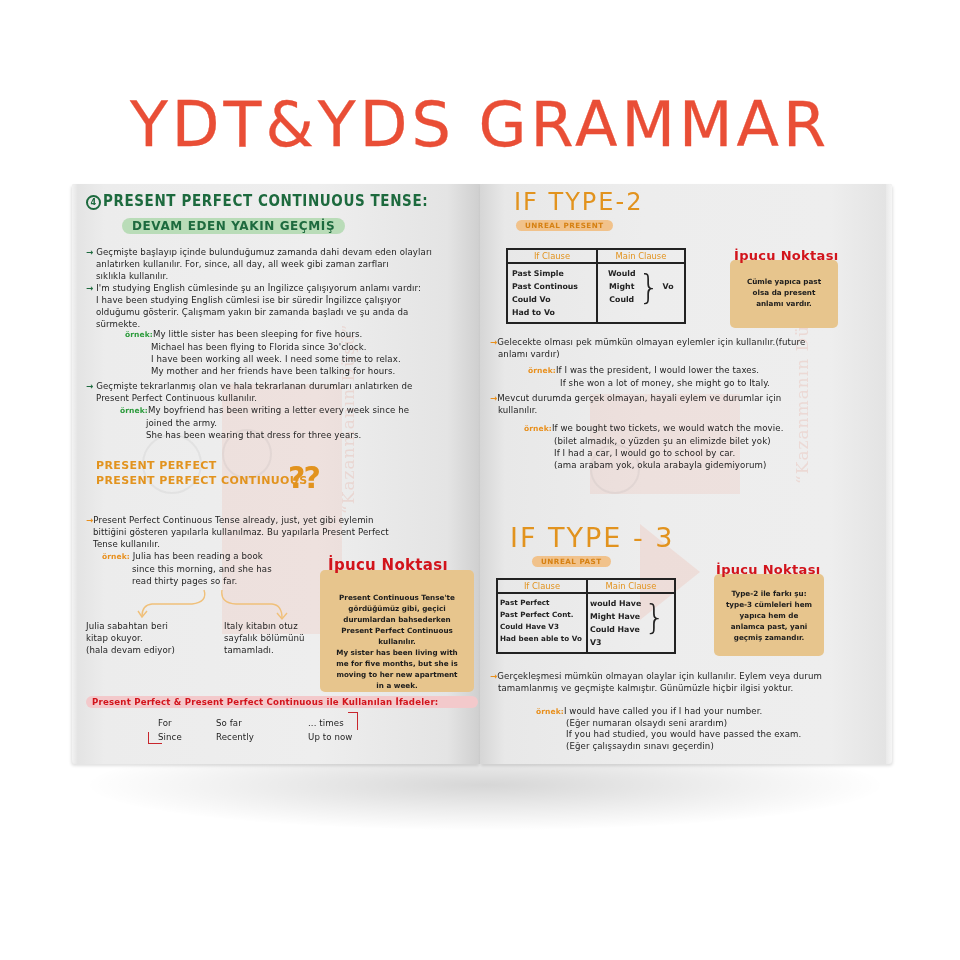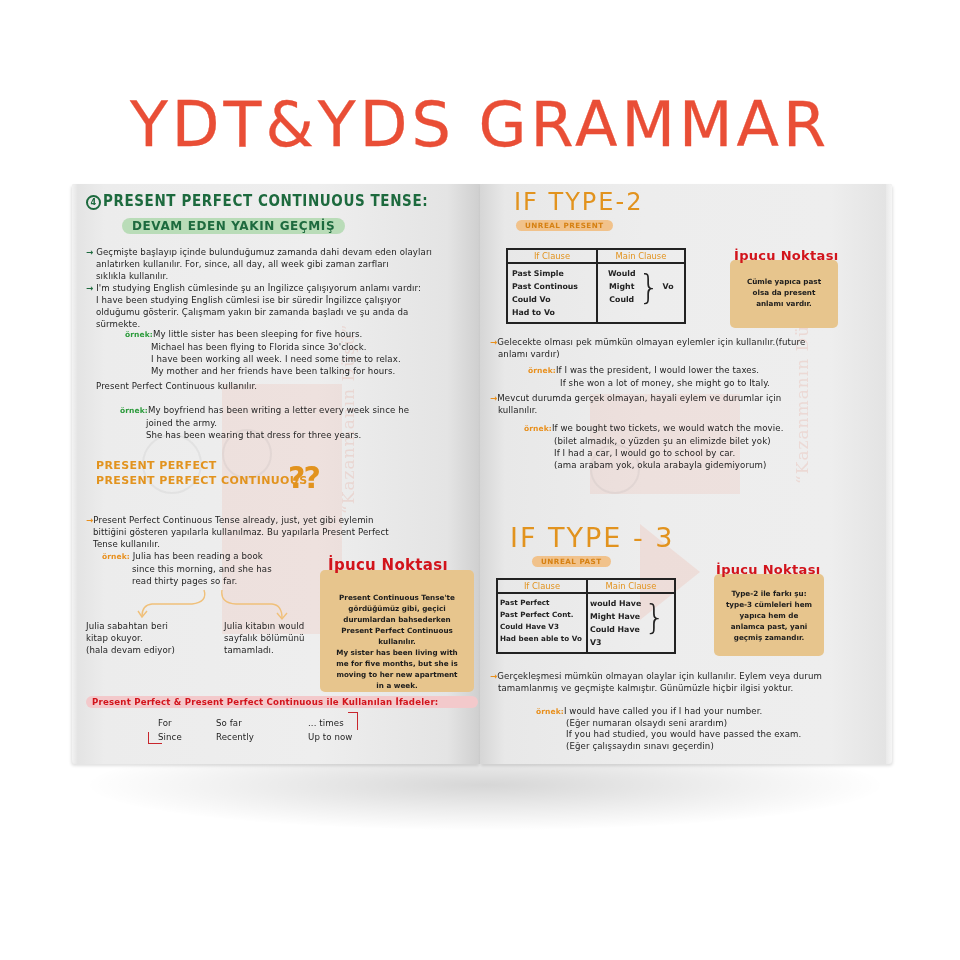--- a/index.html
+++ b/index.html
@@ -149,20 +149,21 @@
     <div class="row" style="padding-left:10px">sürmekte.</div>
   </div>
   <div class="abs hand" style="left:53px; top:144px;">
     <div class="row"><span class="ornek-g">örnek:</span><span>My little sister has been sleeping for five hours.</span></div>
     <div class="row" style="padding-left:26px">Michael has been flying to Florida since  3o'clock.</div>
     <div class="row" style="padding-left:26px">I have been  working all  week. I need some time to relax.</div>
     <div class="row" style="padding-left:26px">My mother and her friends have been talking for hours.</div>
   </div>
 
   <div class="abs hand" style="left:14px; top:196px;">
+    <div class="row"><span class="arrow-g">→</span> <span>Geçmişte tekrarlanmış olan ve hala tekrarlanan durumları anlatırken de</span></div>
     <div class="row" style="padding-left:10px">Present Perfect Continuous kullanılır.</div>
   </div>
   <div class="abs hand" style="left:48px; top:220px;">
     <div class="row"><span class="ornek-g">örnek:</span><span>My boyfriend has been writing a letter every week since he</span></div>
     <div class="row" style="padding-left:26px">joined the army.</div>
     <div class="row" style="padding-left:26px">She has been wearing that dress for three years.</div>
   </div>
 
   <div class="abs h-orange" style="left:24px; top:274px;">
     <div>PRESENT PERFECT</div>
@@ -187,21 +188,21 @@
     <path d="M100 2 Q98 15 114 16 L150 16 Q160 17 160 30" fill="none" stroke="#f0c07a" stroke-width="1.4"></path>
     <path d="M155 25 L160 31 L165 25" fill="none" stroke="#f0c07a" stroke-width="1.4"></path>
   </svg>
 
   <div class="abs hand" style="left:14px; top:436px;">
     <div class="row">Julia sabahtan beri</div>
     <div class="row">kitap okuyor.</div>
     <div class="row">(hala devam ediyor)</div>
   </div>
   <div class="abs hand" style="left:152px; top:436px;">
-    <div class="row">Julia kitabın would</div>
+    <div class="row">Italy kitabın otuz</div>
     <div class="row">sayfalık bölümünü</div>
     <div class="row">tamamladı.</div>
   </div>
 
   <div class="tip-box" style="left:248px; top:386px; width:154px; height:122px; padding-top:22px;">
     <div>Present Continuous Tense'te</div>
     <div>gördüğümüz gibi, geçici</div>
     <div>durumlardan bahsederken</div>
     <div>Present Perfect Continuous</div>
     <div>kullanılır.</div>

